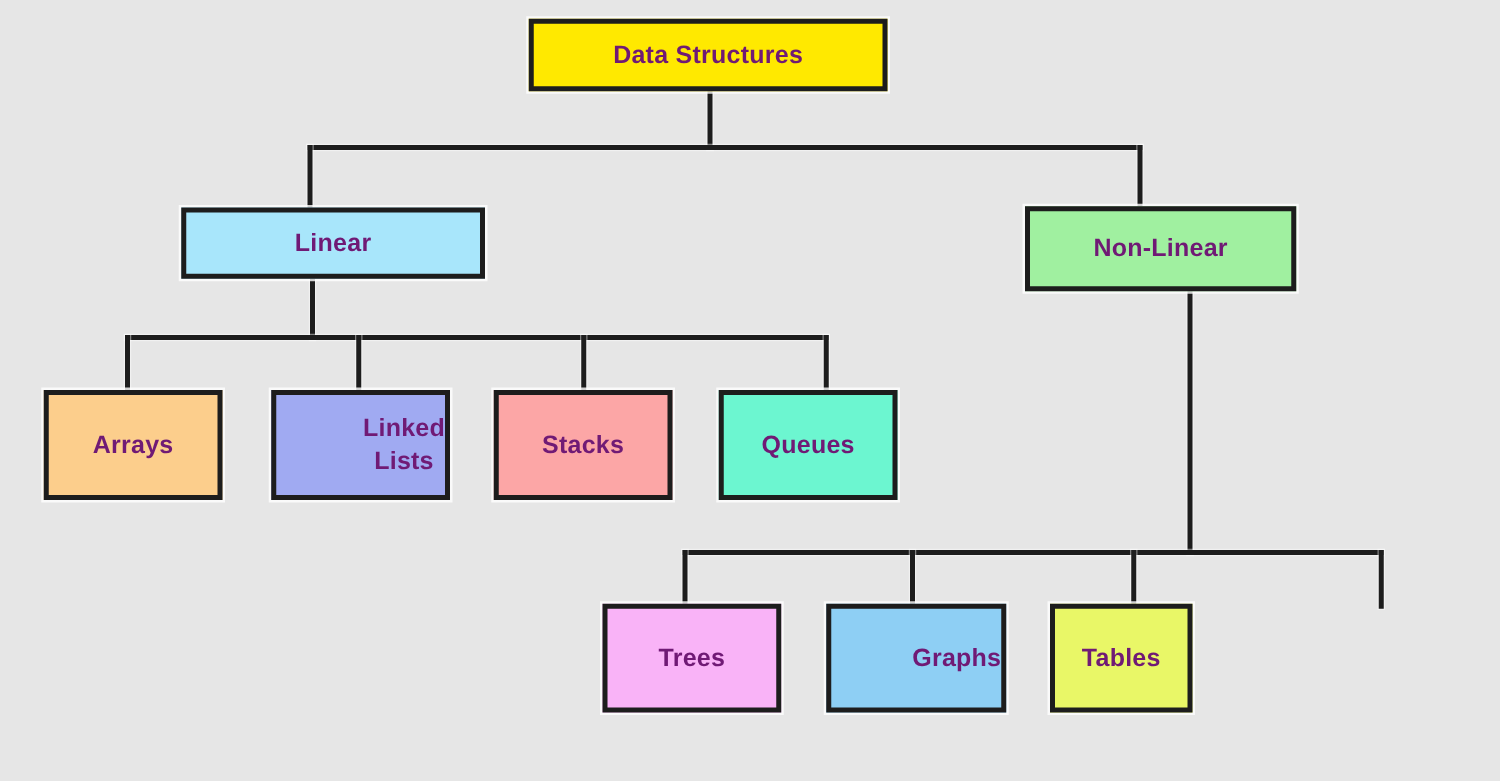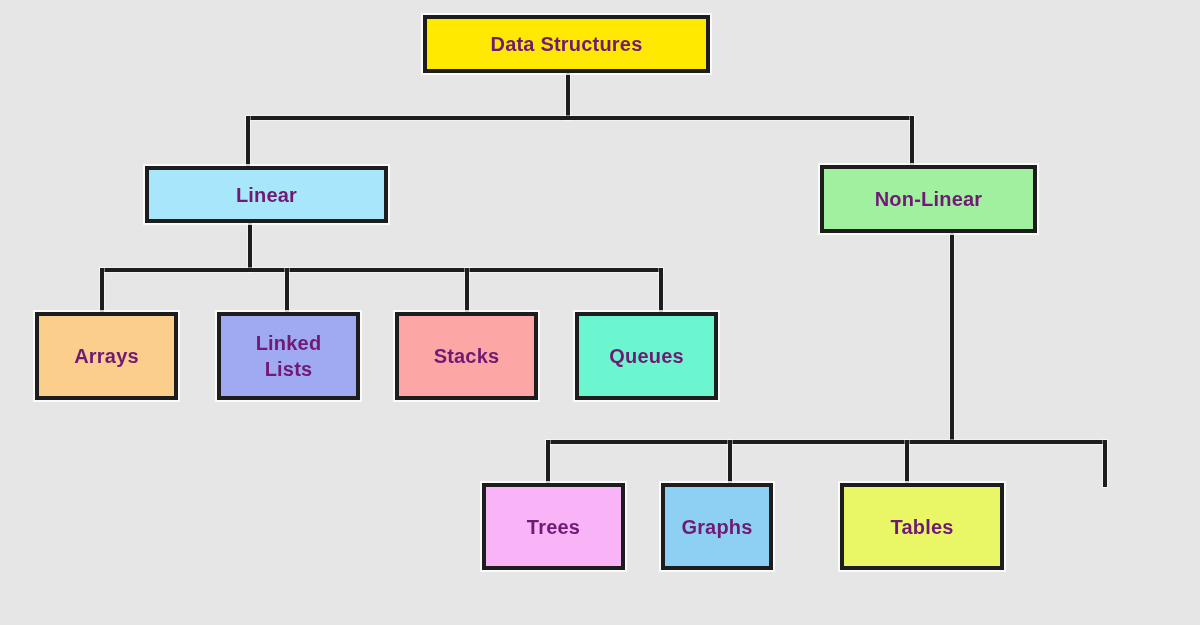--- a/index.html
+++ b/index.html
@@ -74,39 +74,39 @@
   </div>
 
   <div class="node" style="left: 820px; top: 165px; width: 217px; height: 68px; background: rgb(160, 240, 160);">
     <span class="node-label">Non-Linear</span>
   </div>
 
   <div class="node" style="left: 35px; top: 312px; width: 143px; height: 88px; background: rgb(252, 206, 140);">
     <span class="node-label">Arrays</span>
   </div>
 
-  <div class="node" style="left: 217px; top: 312px; width: 143px; height: 88px; background: rgb(160, 170, 242);">
+  <div class="node" style="left: 217px; top: 312px; width: 143px; height: 88px; background: rgb(160, 170, 242); justify-content: flex-end;">
     <span class="node-label">Linked
 Lists</span>
   </div>
 
   <div class="node" style="left: 395px; top: 312px; width: 143px; height: 88px; background: rgb(252, 166, 166);">
     <span class="node-label">Stacks</span>
   </div>
 
   <div class="node" style="left: 575px; top: 312px; width: 143px; height: 88px; background: rgb(108, 246, 208);">
     <span class="node-label">Queues</span>
   </div>
 
   <div class="node" style="left: 482px; top: 483px; width: 143px; height: 87px; background: rgb(249, 179, 247);">
     <span class="node-label">Trees</span>
   </div>
 
-  <div class="node" style="left: 661px; top: 483px; width: 112px; height: 87px; background: rgb(142, 207, 244);">
+  <div class="node" style="left: 661px; top: 483px; width: 144px; height: 87px; background: rgb(142, 207, 244); justify-content: flex-end;">
     <span class="node-label">Graphs</span>
   </div>
 
-  <div class="node" style="left: 840px; top: 483px; width: 164px; height: 87px; background: rgb(233, 247, 103);">
+  <div class="node" style="left: 840px; top: 483px; width: 114px; height: 87px; background: rgb(233, 247, 103);">
     <span class="node-label">Tables</span>
   </div>
 
 
 </div>
 
 </body></html>

